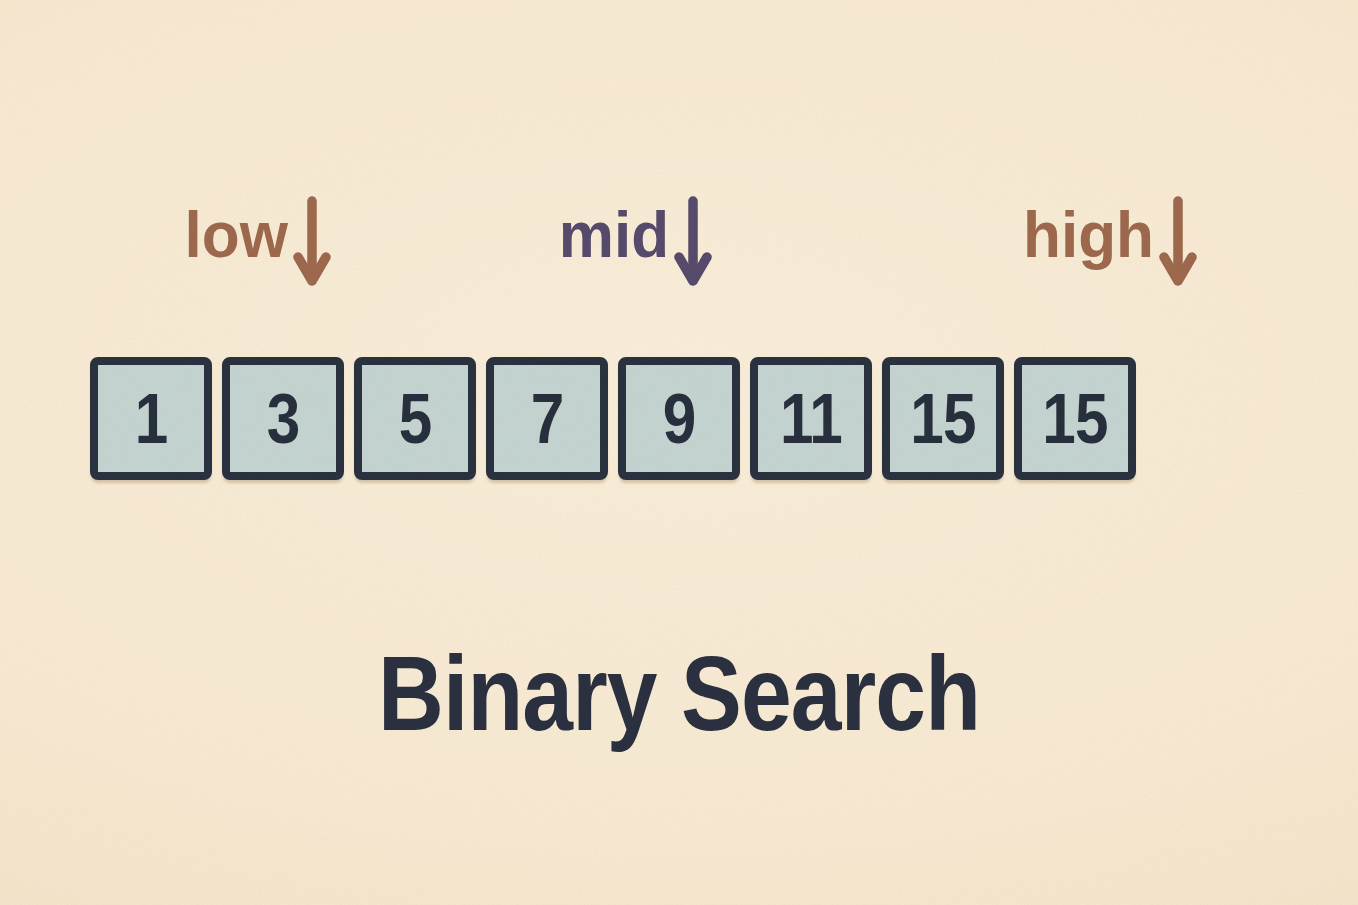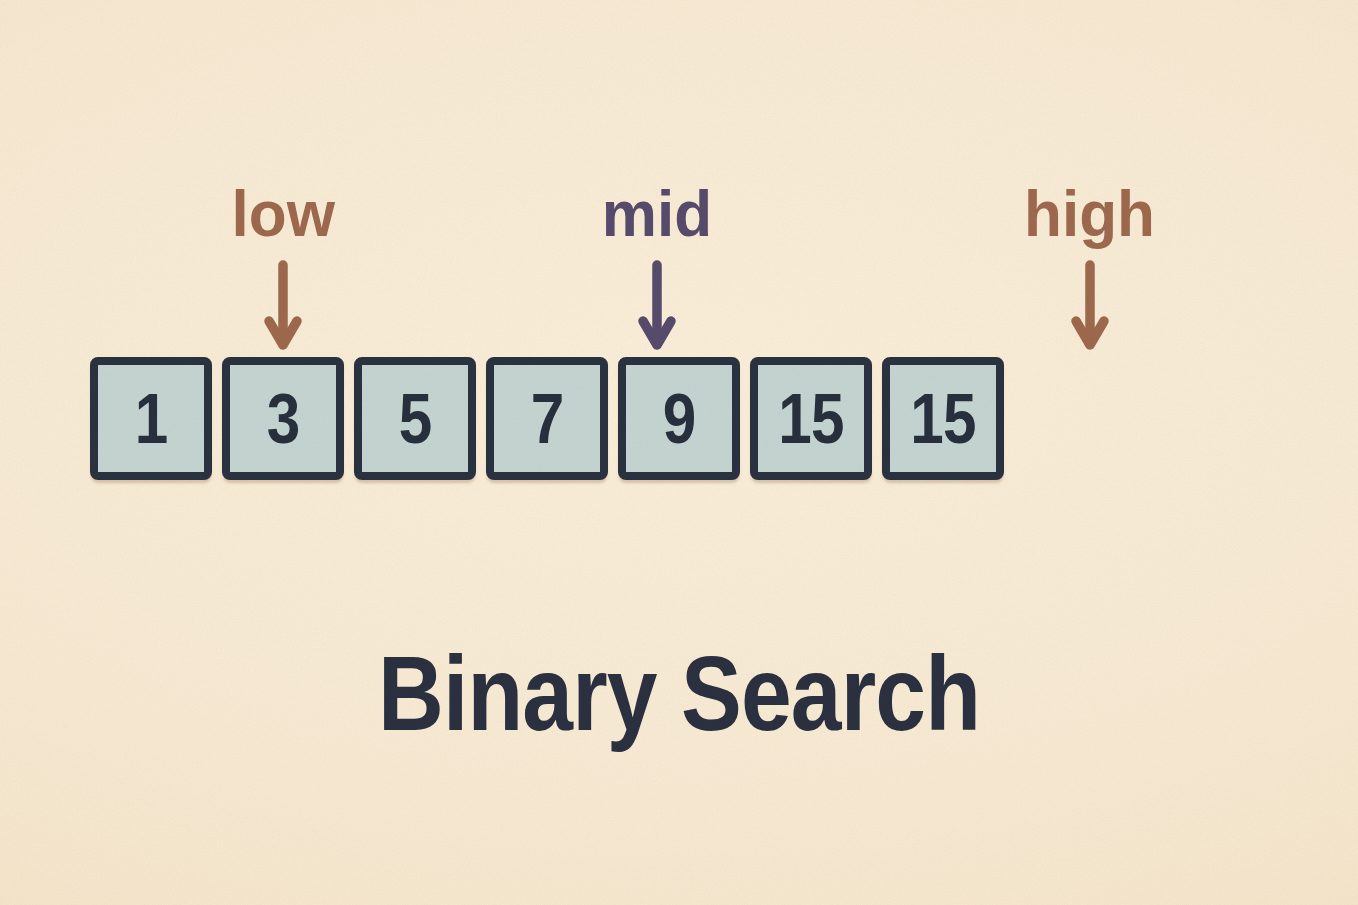--- a/index.html
+++ b/index.html
@@ -46,21 +46,20 @@
     letter-spacing: -1px;
   }
 
   
   .pointer {
     position: absolute;
     top: 182px;
     width: 200px;
     transform: translateX(-50%);
     display: flex;
-    flex-direction: column;
     align-items: center;
     text-align: center;
   }
   .pointer-label {
     font-size: 64px;
     font-weight: 700;
     line-height: 1;
     letter-spacing: 0px;
     transform: scaleX(0.97);
   }
@@ -114,20 +113,23 @@
   </div>
 
   <div class="cell">
     <span class="cell-value">7</span>
   </div>
 
   <div class="cell">
     <span class="cell-value">9</span>
   </div>
 
+  <div class="cell">
+    <span class="cell-value">11</span>
+  </div>
 
 
   <div class="cell">
     <span class="cell-value">15</span>
   </div>
 
   <div class="cell">
     <span class="cell-value">15</span>
   </div>
 </div>
@@ -142,21 +144,21 @@
   </div>
 
   <div class="pointer" style="left: 657px; color: rgb(88, 76, 109);">
     <div class="pointer-label">mid</div>
     <svg class="pointer-arrow" width="44" height="92" viewBox="0 0 44 92" fill="none" stroke="currentColor" stroke-width="9.5" stroke-linecap="round" stroke-linejoin="round">
       <line x1="22" y1="5" x2="22" y2="79"></line>
       <path d="M8 61 L22 85 L36 61"></path>
     </svg>
   </div>
 
-  <div class="pointer" style="left: 1090px; color: rgb(160, 106, 78);">
+  <div class="pointer" style="left: 1121px; color: rgb(160, 106, 78);">
     <div class="pointer-label">high</div>
     <svg class="pointer-arrow" width="44" height="92" viewBox="0 0 44 92" fill="none" stroke="currentColor" stroke-width="9.5" stroke-linecap="round" stroke-linejoin="round">
       <line x1="22" y1="5" x2="22" y2="79"></line>
       <path d="M8 61 L22 85 L36 61"></path>
     </svg>
   </div>
 </div>
 
   <div class="diagram-title">Binary Search</div>
 

